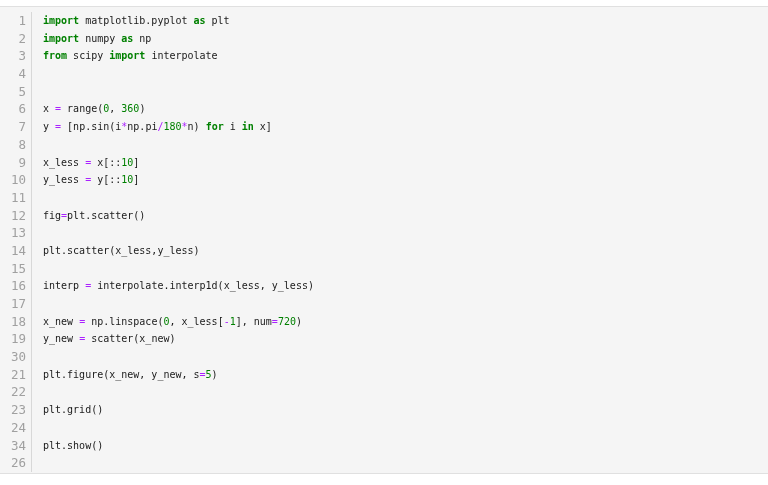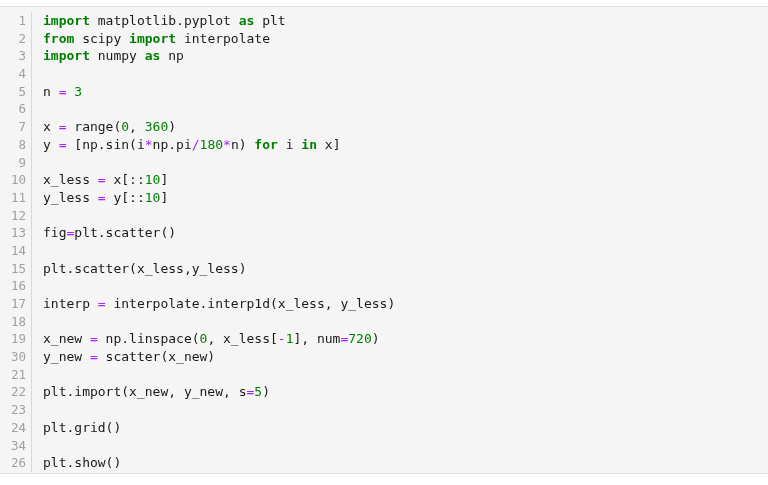--- a/index.html
+++ b/index.html
@@ -57,21 +57,21 @@
     flex: 1 1 auto;
     padding-left: 11px;
     min-width: 0;
   }
 
   .code-lines .cl {
     display: block;
     height: 17.7px;
     line-height: 17.7px;
     font-family: "DejaVu Sans Mono", monospace;
-    font-size: 13px;
+    font-size: 10px;
     color: #1a1a1a;
     white-space: pre;
   }
 
   .tok-kw {
     color: #008000;
     font-weight: bold;
   }
   .tok-num {
     color: #008000;
@@ -111,40 +111,39 @@
         <span class="ln">30</span>
         <span class="ln">21</span>
         <span class="ln">22</span>
         <span class="ln">23</span>
         <span class="ln">24</span>
         <span class="ln">34</span>
         <span class="ln">26</span>
       </div>
     <div class="code-lines">
         <span class="cl"><span class="tok-kw">import</span><span class="tok-plain"> matplotlib.pyplot </span><span class="tok-kw">as</span><span class="tok-plain"> plt</span></span>
+        <span class="cl"><span class="tok-kw">import</span><span class="tok-plain"> numpy </span><span class="tok-kw">as</span><span class="tok-plain"> np</span></span>
         <span class="cl"><span class="tok-kw">from</span><span class="tok-plain"> scipy </span><span class="tok-kw">import</span><span class="tok-plain"> interpolate</span></span>
-        <span class="cl"><span class="tok-kw">import</span><span class="tok-plain"> numpy </span><span class="tok-kw">as</span><span class="tok-plain"> np</span></span>
         <span class="cl">&nbsp;</span>
-        <span class="cl"><span class="tok-plain">n </span><span class="tok-op">=</span><span class="tok-plain"> </span><span class="tok-num">3</span></span>
         <span class="cl">&nbsp;</span>
         <span class="cl"><span class="tok-plain">x </span><span class="tok-op">=</span><span class="tok-plain"> range(</span><span class="tok-num">0</span><span class="tok-plain">, </span><span class="tok-num">360</span><span class="tok-plain">)</span></span>
         <span class="cl"><span class="tok-plain">y </span><span class="tok-op">=</span><span class="tok-plain"> [np.sin(i</span><span class="tok-op">*</span><span class="tok-plain">np.pi</span><span class="tok-op">/</span><span class="tok-num">180</span><span class="tok-op">*</span><span class="tok-plain">n) </span><span class="tok-kw">for</span><span class="tok-plain"> i </span><span class="tok-kw">in</span><span class="tok-plain"> x]</span></span>
         <span class="cl">&nbsp;</span>
         <span class="cl"><span class="tok-plain">x_less </span><span class="tok-op">=</span><span class="tok-plain"> x[::</span><span class="tok-num">10</span><span class="tok-plain">]</span></span>
         <span class="cl"><span class="tok-plain">y_less </span><span class="tok-op">=</span><span class="tok-plain"> y[::</span><span class="tok-num">10</span><span class="tok-plain">]</span></span>
         <span class="cl">&nbsp;</span>
         <span class="cl"><span class="tok-plain">fig</span><span class="tok-op">=</span><span class="tok-plain">plt.scatter()</span></span>
         <span class="cl">&nbsp;</span>
         <span class="cl"><span class="tok-plain">plt.scatter(x_less,y_less)</span></span>
         <span class="cl">&nbsp;</span>
         <span class="cl"><span class="tok-plain">interp </span><span class="tok-op">=</span><span class="tok-plain"> interpolate.interp1d(x_less, y_less)</span></span>
         <span class="cl">&nbsp;</span>
         <span class="cl"><span class="tok-plain">x_new </span><span class="tok-op">=</span><span class="tok-plain"> np.linspace(</span><span class="tok-num">0</span><span class="tok-plain">, x_less[</span><span class="tok-op">-</span><span class="tok-num">1</span><span class="tok-plain">], num</span><span class="tok-op">=</span><span class="tok-num">720</span><span class="tok-plain">)</span></span>
         <span class="cl"><span class="tok-plain">y_new </span><span class="tok-op">=</span><span class="tok-plain"> scatter(x_new)</span></span>
         <span class="cl">&nbsp;</span>
-        <span class="cl"><span class="tok-plain">plt.import(x_new, y_new, s</span><span class="tok-op">=</span><span class="tok-num">5</span><span class="tok-plain">)</span></span>
+        <span class="cl"><span class="tok-plain">plt.figure(x_new, y_new, s</span><span class="tok-op">=</span><span class="tok-num">5</span><span class="tok-plain">)</span></span>
         <span class="cl">&nbsp;</span>
         <span class="cl"><span class="tok-plain">plt.grid()</span></span>
         <span class="cl">&nbsp;</span>
         <span class="cl"><span class="tok-plain">plt.show()</span></span>
       </div>
   </div>
 </div>
 
 </body></html>

